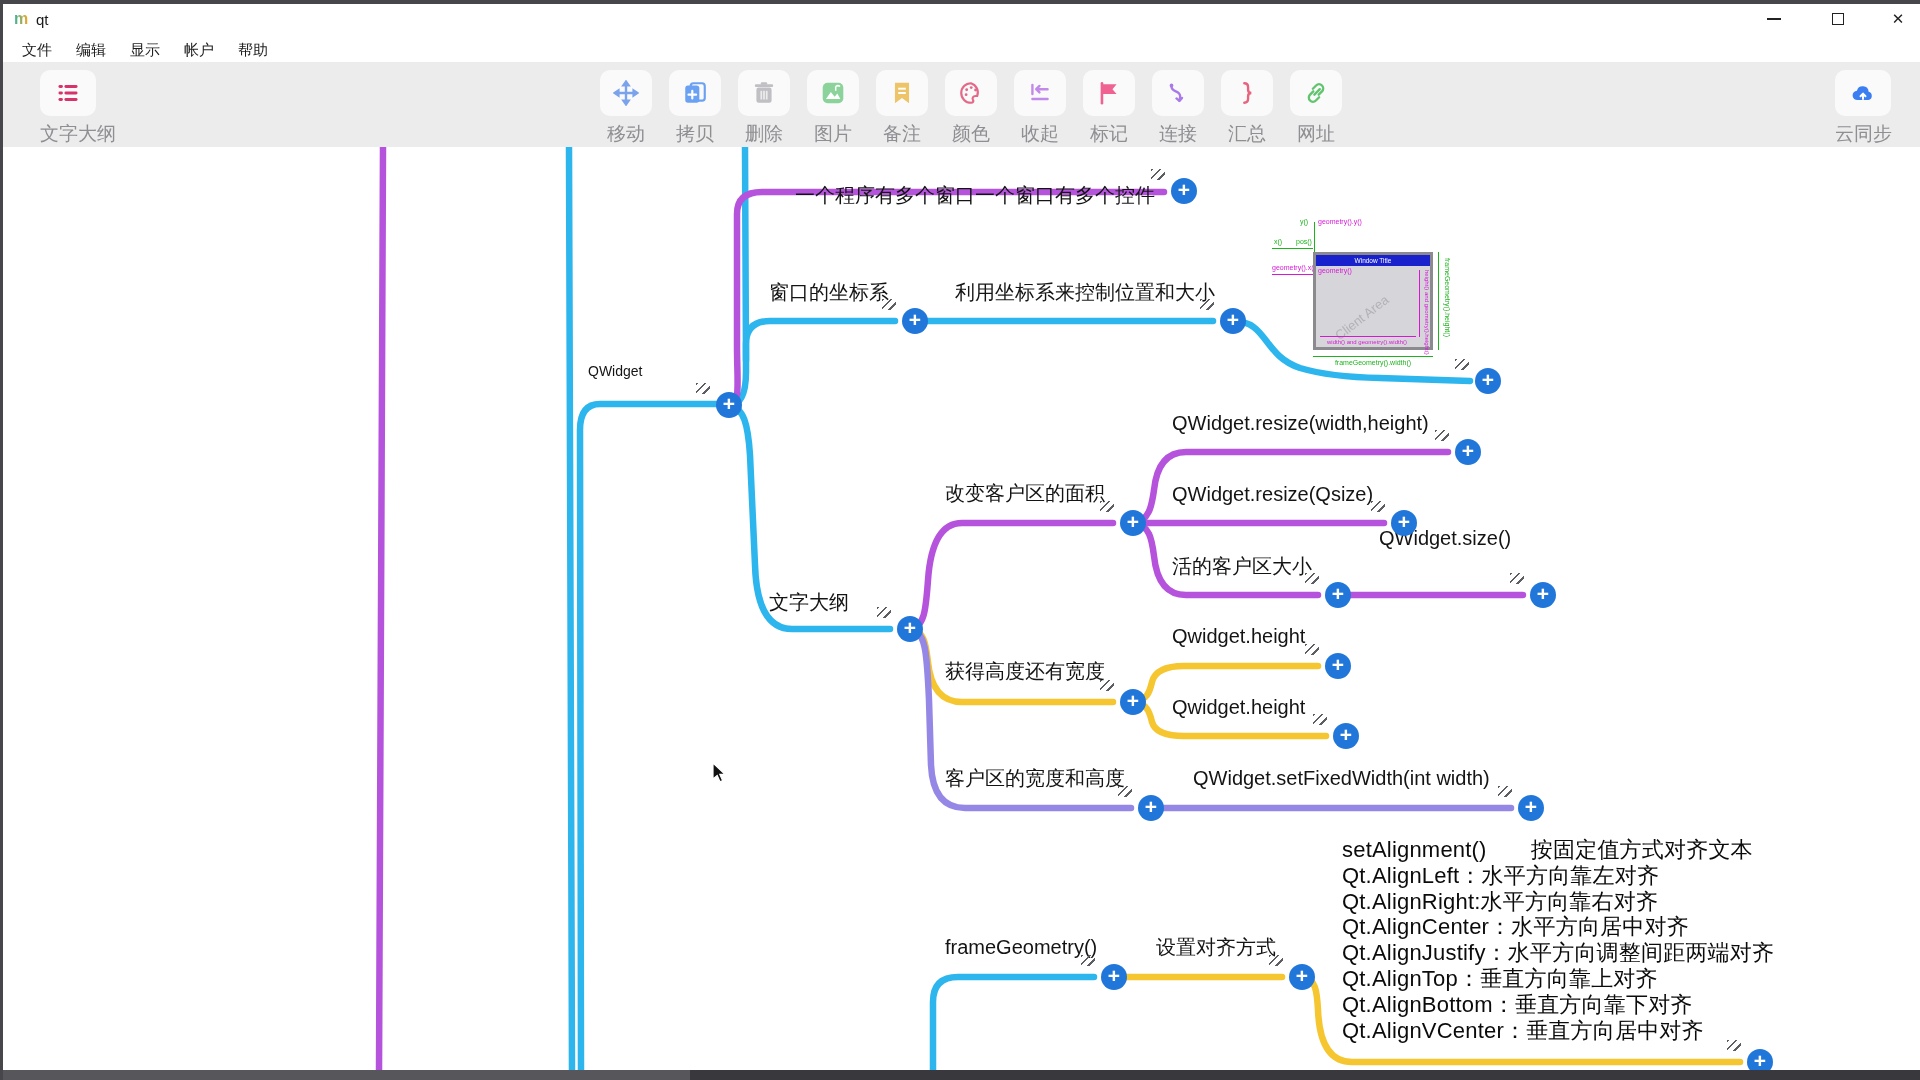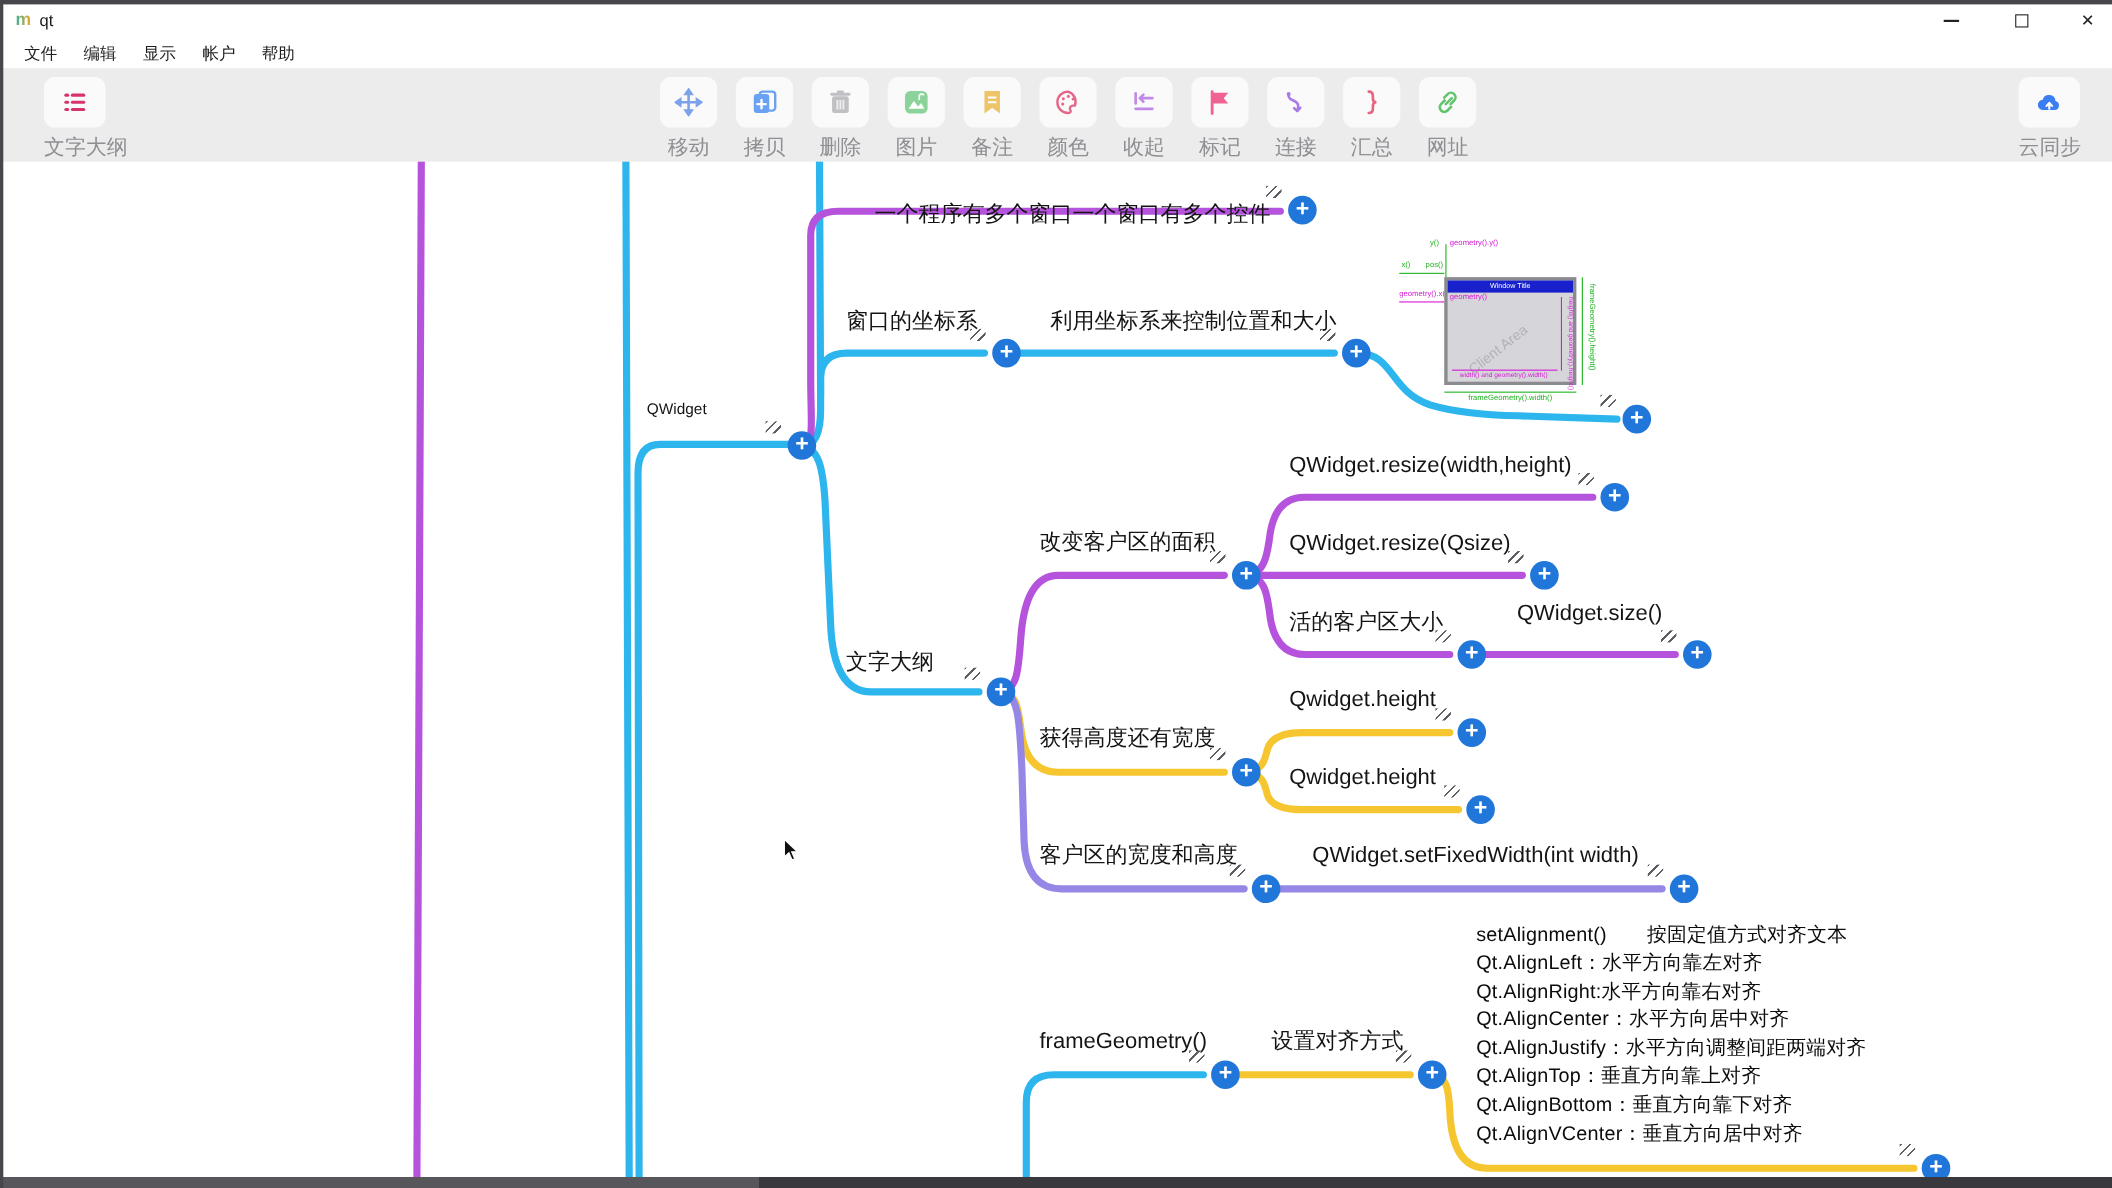--- a/index.html
+++ b/index.html
@@ -37,21 +37,21 @@
 
   
   .canvas{position:absolute;left:0;top:0;width:1920px;height:1080px;background:#fff;z-index:10;}
   #branches{position:absolute;left:0;top:0;width:1920px;height:1080px;}
   .mnode{position:absolute;white-space:pre;color:#141414;font-size:20px;line-height:1.15;}
   .plus{position:absolute;width:26px;height:26px;border-radius:50%;background:#2176d9;color:#fff;
     font-size:21px;font-weight:700;text-align:center;line-height:24px;z-index:20;}
   .handle{position:absolute;width:14px;height:11px;z-index:19;
     background:repeating-linear-gradient(135deg,#5d5e63 0 1.6px,transparent 1.6px 6px);}
   .note{position:absolute;left:1342px;top:837px;white-space:pre;color:#0b0b0b;}
-  .note-line{font-size:18px;line-height:25.8px;letter-spacing:.2px;}
+  .note-line{font-size:22px;line-height:25.8px;letter-spacing:.2px;}
   .cursor{position:absolute;left:712px;top:762px;z-index:40;}
   .hscrollbar{position:absolute;left:0;top:1070px;width:1920px;height:10px;background:#57575b;z-index:55;}
   .scroll-thumb{position:absolute;left:690px;top:0;width:1230px;height:10px;background:#39393d;}
 
   
   .figure{position:absolute;z-index:15;}
   .flbl{position:absolute;font-size:7px;line-height:1.1;white-space:nowrap;}
   .green{color:#1db31d;}.magenta{color:#d618d6;}
   .vert{writing-mode:vertical-rl;}
   .fline{position:absolute;}
@@ -119,21 +119,21 @@
 
     <div id="nodes">
         <div class="mnode" style="left: 588px; top: 363px; font-size: 14px;">QWidget</div>
         <div class="mnode" style="left: 795px; top: 156px; margin-top: 28px;">一个程序有多个窗口一个窗口有多个控件</div>
         <div class="mnode" style="left: 769px; top: 281px;">窗口的坐标系</div>
         <div class="mnode" style="left: 955px; top: 281px;">利用坐标系来控制位置和大小</div>
         <div class="mnode" style="left: 945px; top: 482px;">改变客户区的面积</div>
         <div class="mnode" style="left: 1172px; top: 412px;">QWidget.resize(width,height)</div>
         <div class="mnode" style="left: 1172px; top: 483px;">QWidget.resize(Qsize)</div>
         <div class="mnode" style="left: 1172px; top: 555px; text-align: center;">活的客户区大小</div>
-        <div class="mnode" style="left: 1379px; top: 547px;">QWidget.size()</div>
+        <div class="mnode" style="left: 1379px; top: 527px;">QWidget.size()</div>
         <div class="mnode" style="left: 769px; top: 591px;">文字大纲</div>
         <div class="mnode" style="left: 945px; top: 660px;">获得高度还有宽度</div>
         <div class="mnode" style="left: 1172px; top: 625px;">Qwidget.height</div>
         <div class="mnode" style="left: 1172px; top: 696px;">Qwidget.height</div>
         <div class="mnode" style="left: 945px; top: 767px;">客户区的宽度和高度</div>
         <div class="mnode" style="left: 1193px; top: 767px;">QWidget.setFixedWidth(int width)</div>
         <div class="mnode" style="left: 945px; top: 936px;">frameGeometry()</div>
         <div class="mnode" style="left: 1156px; top: 936px;">设置对齐方式</div>
       </div>
     <div id="plusses">

